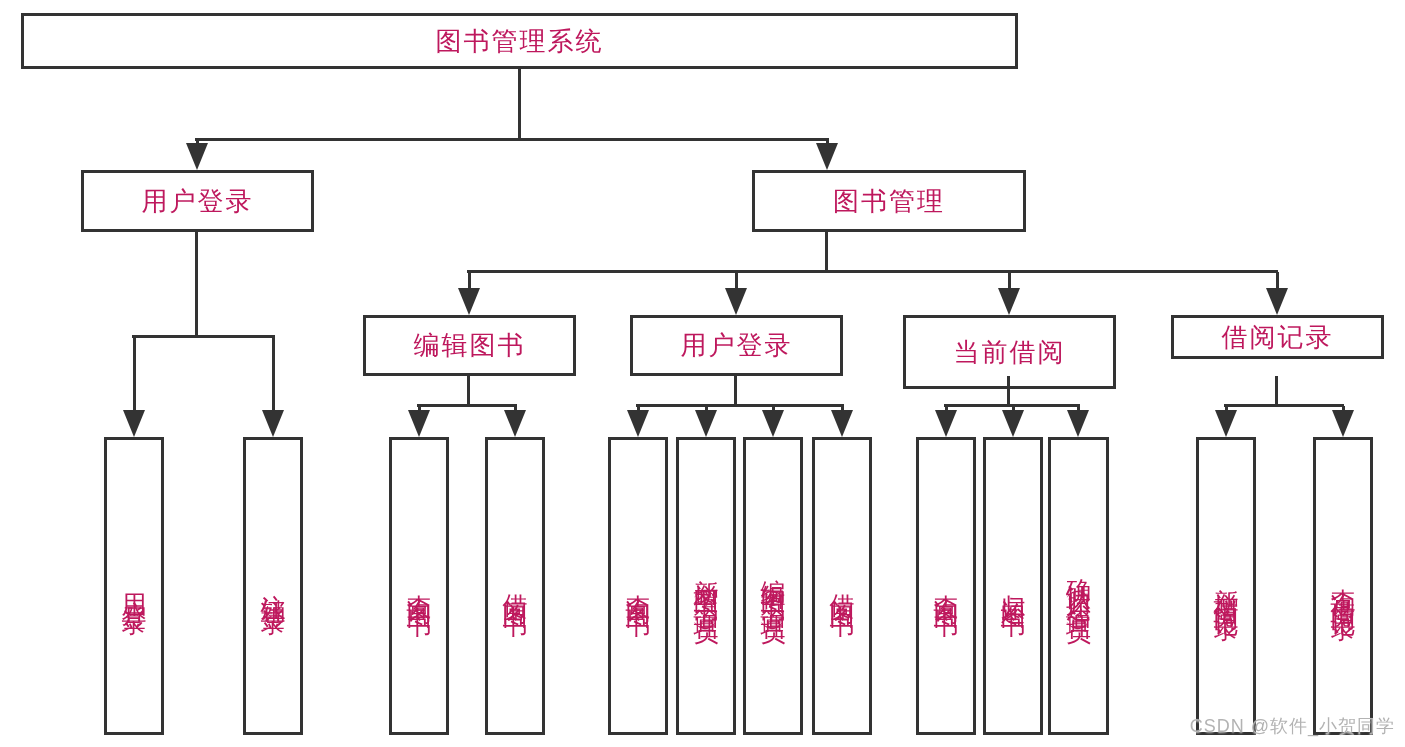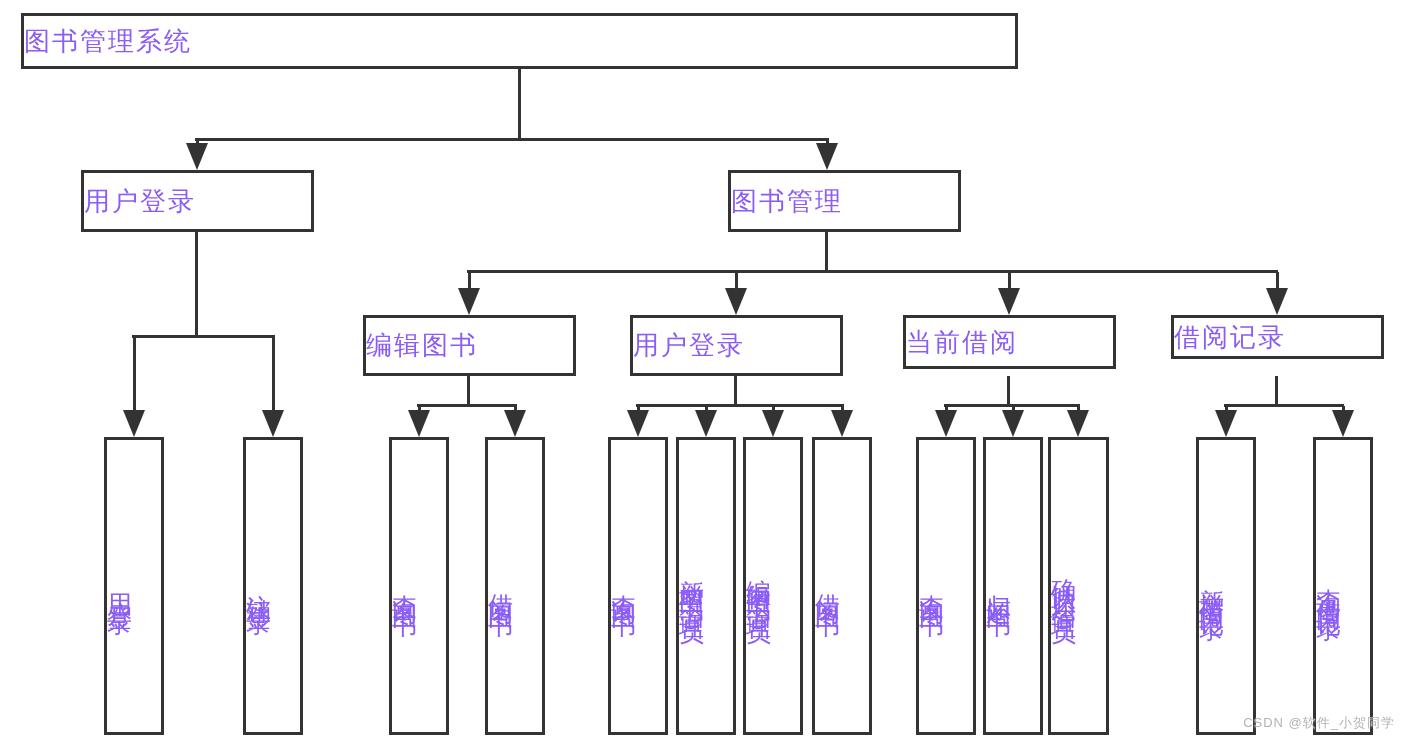--- a/index.html
+++ b/index.html
@@ -15,22 +15,22 @@
     font-family: "Liberation Sans", "DejaVu Sans", sans-serif;
     overflow: hidden;
   }
   .box {
     position: absolute;
     box-sizing: border-box;
     border: 3px solid #333333;
     background: #ffffff;
     display: flex;
     align-items: center;
-    justify-content: flex-start;
-    color: #8b5cf6;
+    justify-content: center;
+    color: #be185d;
   }
   .box.h span {
     font-size: 26px;
     letter-spacing: 2px;
     white-space: nowrap;
   }
   .box.v span {
     writing-mode: vertical-rl;
     text-orientation: mixed;
     font-size: 25px;
@@ -69,21 +69,21 @@
     width: 0;
     height: 0;
     border-left: 11px solid transparent;
     border-right: 11px solid transparent;
     border-top: 27px solid #333333;
   }
   .watermark {
     position: absolute;
     top: 714px;
     right: 10px;
-    font-size: 13px;
+    font-size: 18px;
     letter-spacing: 1px;
     color: #b3b3b3;
     text-shadow: 0 1px 2px rgba(255,255,255,0.8);
     white-space: nowrap;
   }
 </style>
 </head>
 <body>
 
 <div class="canvas">
@@ -93,21 +93,21 @@
   </div>
 
   <div class="vline" style="left:518px;top:68px;height:72px"></div>
   <div class="hline" style="left:195px;top:138px;width:634px"></div>
   <div class="arrow" style="left:186px;top:140px;height:30px"></div>
   <div class="arrow" style="left:816px;top:140px;height:30px"></div>
 
   <div class="box h" style="left:81px;top:170px;width:233px;height:62px">
     <span>用户登录</span>
   </div>
-  <div class="box h" style="left:728px;top:170px;width:233px;height:62px">
+  <div class="box h" style="left:752px;top:170px;width:274px;height:62px">
     <span>图书管理</span>
   </div>
 
   <div class="vline" style="left:195px;top:232px;height:105px"></div>
   <div class="hline" style="left:132px;top:335px;width:143px"></div>
   <div class="arrow" style="left:123px;top:337px;height:100px"></div>
   <div class="arrow" style="left:262px;top:337px;height:100px"></div>
 
   <div class="vline" style="left:825px;top:232px;height:41px"></div>
   <div class="hline" style="left:467px;top:270px;width:811px"></div>
@@ -115,21 +115,21 @@
   <div class="arrow" style="left:725px;top:272px;height:43px"></div>
   <div class="arrow" style="left:998px;top:272px;height:43px"></div>
   <div class="arrow" style="left:1266px;top:272px;height:43px"></div>
 
   <div class="box h" style="left:363px;top:315px;width:213px;height:61px">
     <span>编辑图书</span>
   </div>
   <div class="box h" style="left:630px;top:315px;width:213px;height:61px">
     <span>用户登录</span>
   </div>
-  <div class="box h" style="left:903px;top:315px;width:213px;height:54px">
+  <div class="box h" style="left:903px;top:315px;width:213px;height:74px">
     <span>当前借阅</span>
   </div>
   <div class="box h" style="left:1171px;top:315px;width:213px;height:44px">
     <span>借阅记录</span>
   </div>
 
   <div class="vline" style="left:467px;top:376px;height:30px"></div>
   <div class="hline" style="left:417px;top:404px;width:100px"></div>
   <div class="arrow" style="left:408px;top:406px;height:31px"></div>
   <div class="arrow" style="left:504px;top:406px;height:31px"></div>

